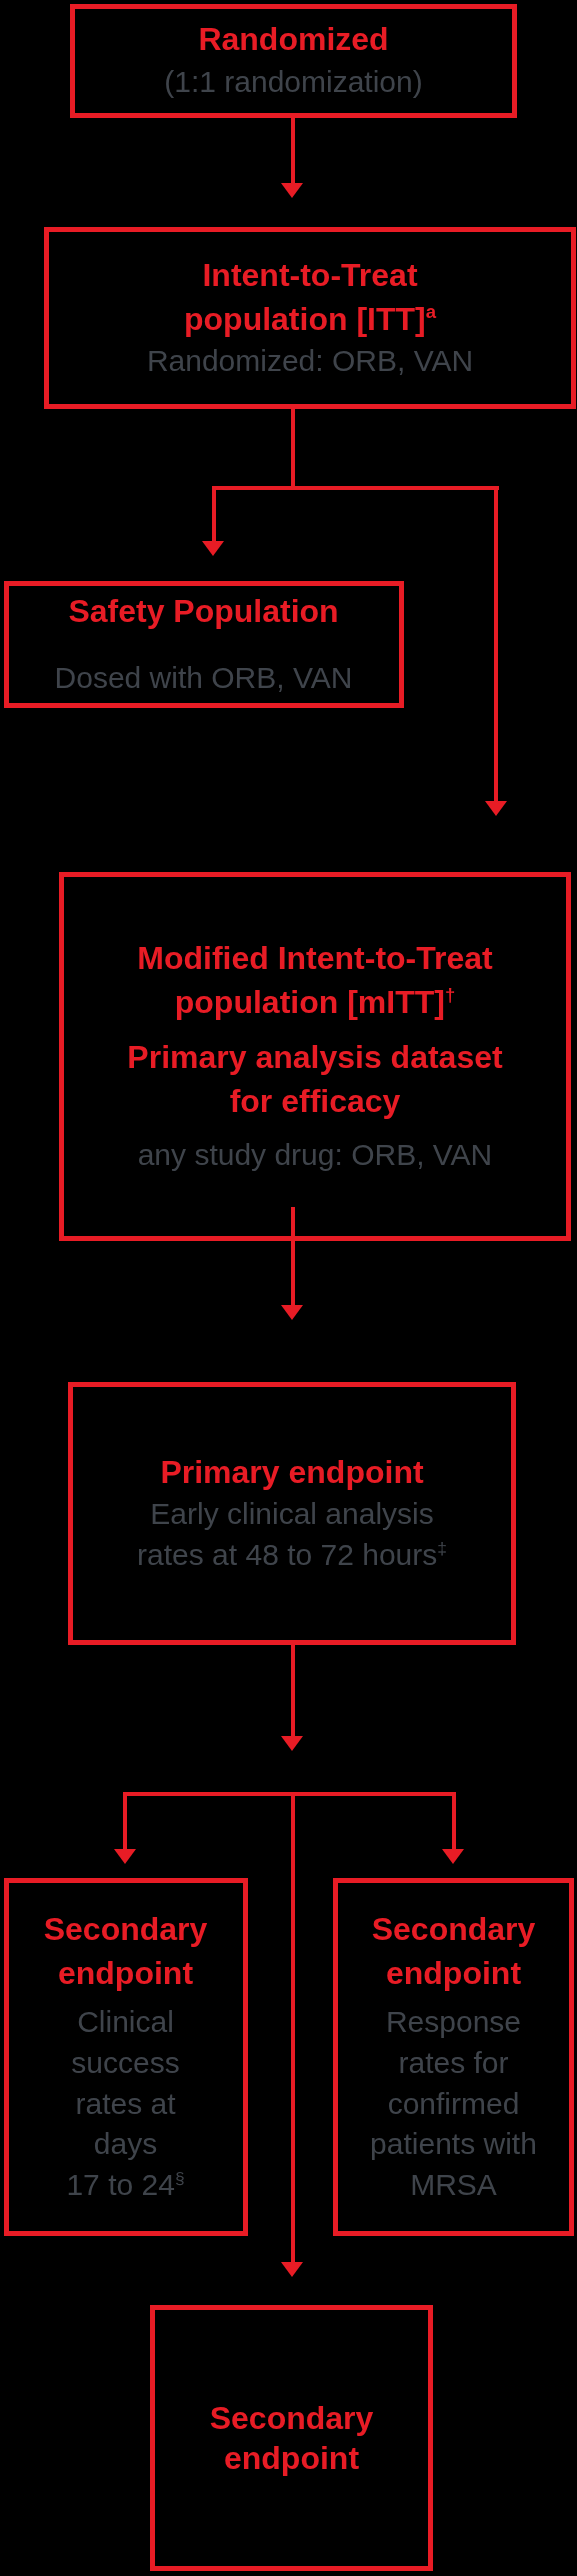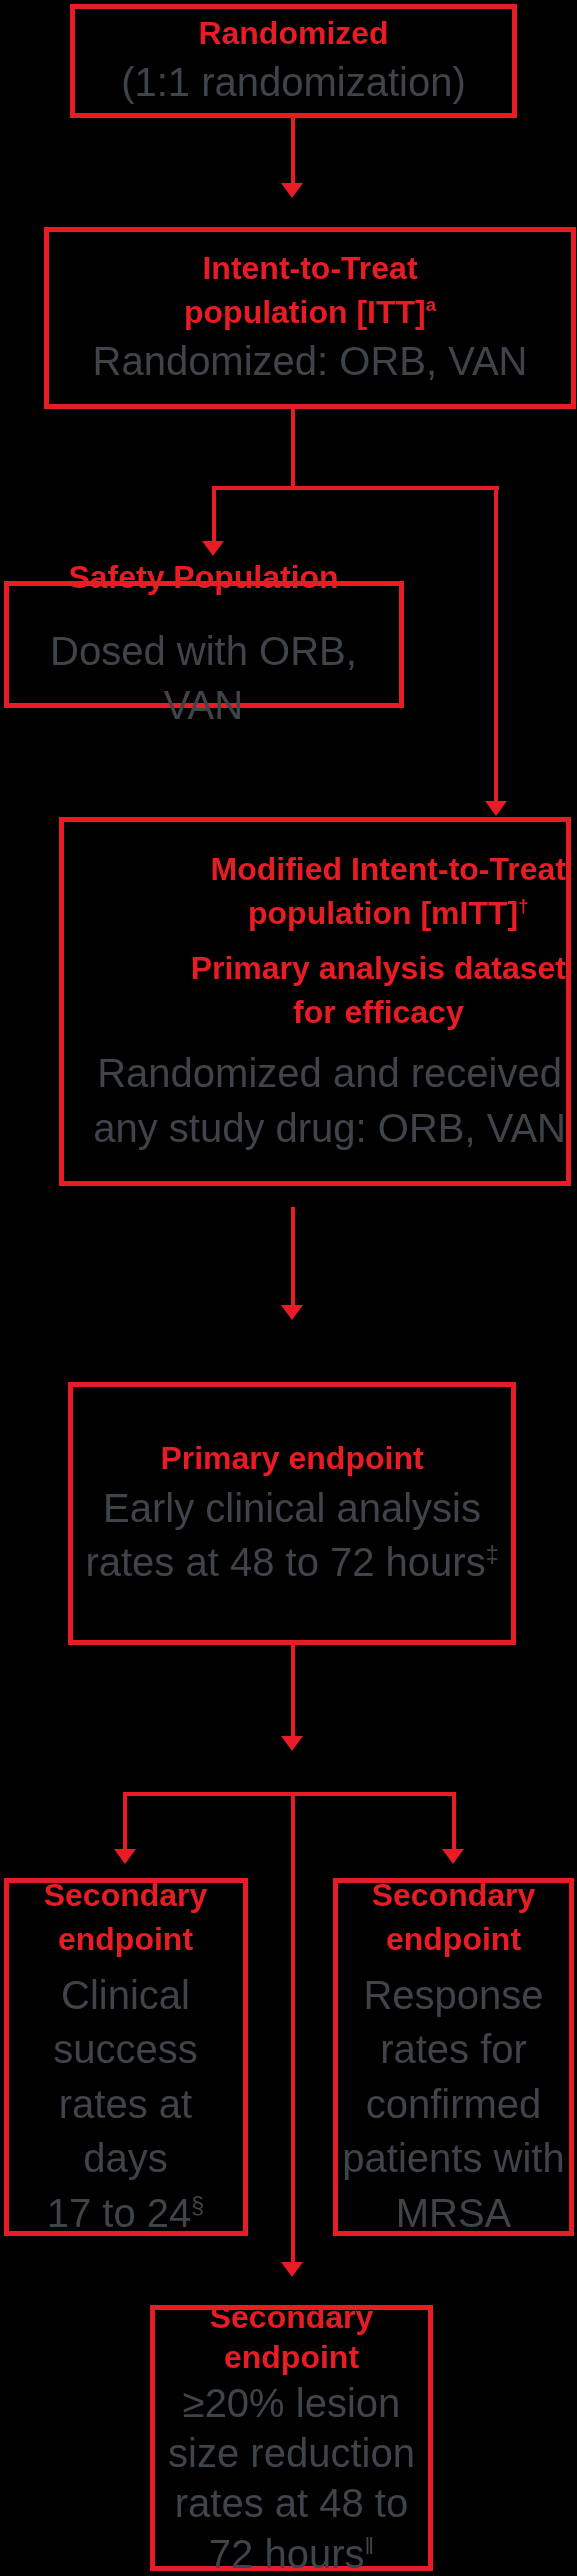--- a/index.html
+++ b/index.html
@@ -7,21 +7,21 @@
     position:relative;width:578px;height:2576px;background:#000000;
     font-family:"Liberation Sans","DejaVu Sans",sans-serif;overflow:hidden;
   }
   .box{
     position:absolute;box-sizing:border-box;border:5.2px solid #e81c25;
     display:flex;flex-direction:column;align-items:center;justify-content:center;
     text-align:center;background:#000;
   }
   .tline{line-height:1.36;display:block;}
   .red{color:#e81c25;font-weight:700;font-size:32px;}
-  .gray{color:#3f444b;font-weight:400;font-size:40px;}
+  .gray{color:#3f444b;font-weight:400;font-size:30px;}
   .block + .block{margin-top:12px;}
   .gap-s + .gap-s{margin-top:7px;}
   sup.sup{font-size:0.58em;vertical-align:super;line-height:0;}
   .vline,.hline{position:absolute;background:#e81c25;}
   .arrow-down{
     position:absolute;width:0;height:0;
     border-left:11.3px solid transparent;border-right:11.3px solid transparent;
     border-top:15.6px solid #e81c25;
   }
   #box-sec-bottom .tline{line-height:1.26;}
@@ -50,31 +50,30 @@
   <div class="vline" style="left:212px;top:486px;width:4.3px;height:56px;"></div>
   <div class="arrow-down" style="left:202px;top:541px;"></div>
   <div class="vline" style="left:494px;top:486px;width:4.3px;height:317px;"></div>
   <div class="arrow-down" style="left:485px;top:801px;"></div>
 
   <div class="box" id="box-safety" style="left:3.5px;top:581px;width:400px;height:127px;gap:24px;">
     <span class="tline red">Safety Population</span>
     <span class="tline gray">Dosed with ORB, VAN</span>
   </div>
 
-  <div class="box" id="box-mitt" style="left:59px;top:817px;width:512px;height:369px;align-items:flex-end;">
+  <div class="box" id="box-mitt" style="left:59px;top:872px;width:512px;height:369px;">
     <span class="block">
       <span class="tline red">Modified Intent-to-Treat</span>
       <span class="tline red"><span>population [mITT]</span><sup class="sup">†</sup></span>
     </span>
     <span class="block">
       <span class="tline red">Primary analysis dataset</span>
       <span class="tline red">for efficacy</span>
     </span>
     <span class="block">
-      <span class="tline gray">Randomized and received</span>
       <span class="tline gray">any study drug: ORB, VAN</span>
     </span>
   </div>
 
   <div class="vline" style="left:291px;top:1207px;width:4.3px;height:100px;"></div>
   <div class="arrow-down" style="left:281px;top:1305px;"></div>
 
   <div class="box" id="box-primary" style="left:68px;top:1382px;width:448px;height:263px;">
     <span class="tline red">Primary endpoint</span>
     <span class="tline gray">Early clinical analysis</span>
@@ -117,22 +116,16 @@
       <span class="tline gray">patients with</span>
       <span class="tline gray">MRSA</span>
     </span>
   </div>
 
   <div class="box" id="box-sec-bottom" style="left:150px;top:2305px;width:283px;height:266px;">
     <span>
       <span class="tline red">Secondary</span>
       <span class="tline red">endpoint</span>
     </span>
-    <span>
-      <span class="tline gray">≥20% lesion</span>
-      <span class="tline gray">size reduction</span>
-      <span class="tline gray">rates at 48 to</span>
-      <span class="tline gray"><span>72 hours</span><sup class="sup">‖</sup></span>
-    </span>
   </div>
 
 </div>
 
 
 </body></html>

